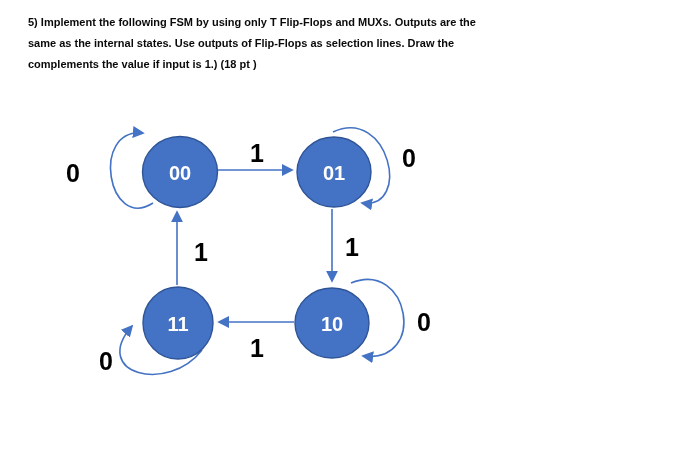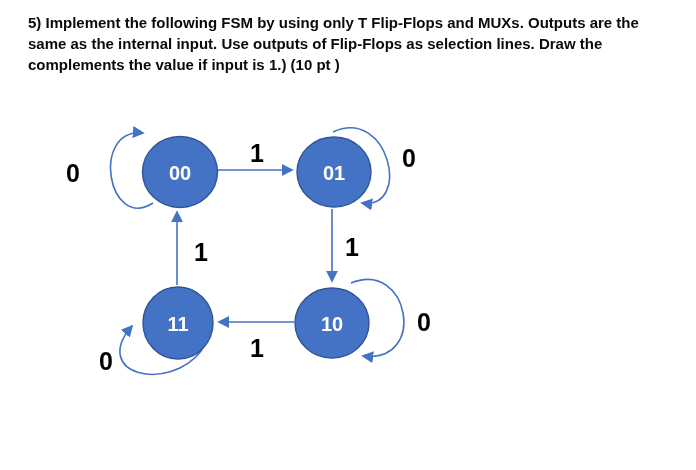--- a/index.html
+++ b/index.html
@@ -9,21 +9,21 @@
     font-family: "Liberation Sans", sans-serif;
     position: relative;
     overflow: hidden;
   }
   .page { position: absolute; inset: 0; width: 696px; height: 470px; }
   .question {
     position: absolute;
     left: 28px; top: 12px;
     width: 660px;
     font-weight: bold;
-    font-size: 15px;
+    font-size: 11px;
     line-height: 21px;
     color: #0a0a0a;
   }
   .question .qline { white-space: nowrap; }
   .fsm-svg { position: absolute; left: 0; top: 0; }
   .state-ellipse {
     fill: var(--state-fill, #4472C4);
     stroke: var(--state-stroke, #2F5597);
     stroke-width: 1.4;
   }
@@ -50,22 +50,22 @@
   }
   .arrowhead { fill: var(--arrow, #4472C4); }
 </style>
 </head>
 <body>
 
 <div class="page">
 
   <div class="question">
     <div class="qline">5) Implement the following FSM by using only T Flip-Flops and MUXs. Outputs are the</div>
-    <div class="qline">same as the internal input. Use outputs of Flip-Flops as selection lines. Draw the</div>
-    <div class="qline">complements the value if input is 1.) (10 pt )</div>
+    <div class="qline">same as the internal states. Use outputs of Flip-Flops as selection lines. Draw the</div>
+    <div class="qline">complements the value if input is 1.) (18 pt )</div>
   </div>
 
   <svg class="fsm-svg" width="696" height="470" viewBox="0 0 696 470" xmlns="http://www.w3.org/2000/svg">
     <defs>
       <marker id="arrow" viewBox="0 0 10 10" refX="8.5" refY="5" markerWidth="7.5" markerHeight="7.5" orient="auto">
         <path class="arrowhead" d="M 0 0 L 10 5 L 0 10 z"></path>
       </marker>
     </defs>
 
     <path class="edge" d="M 218 170 L 292 170" marker-end="url(#arrow)"></path>

